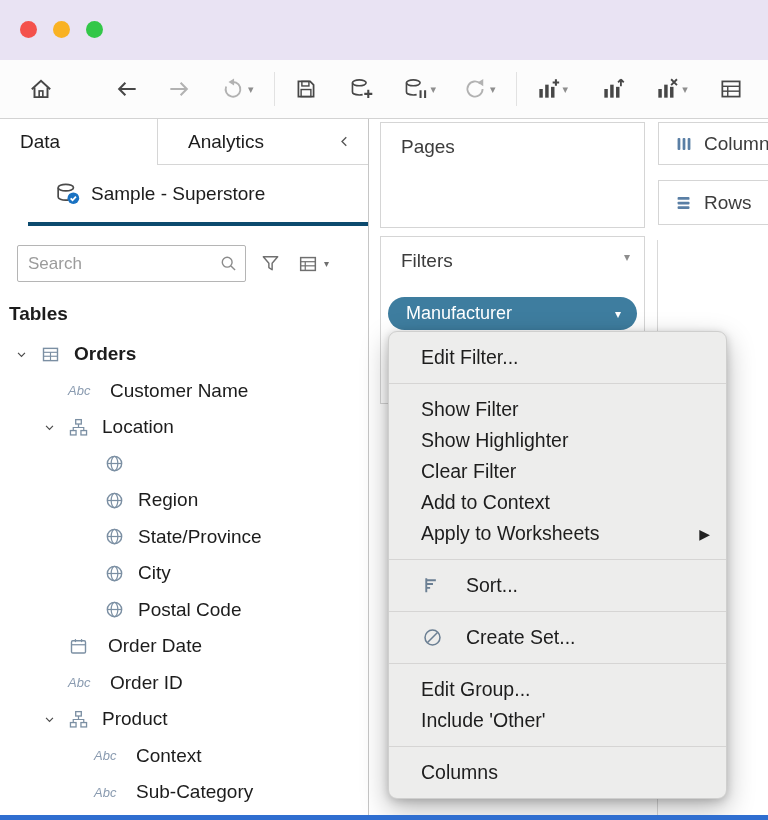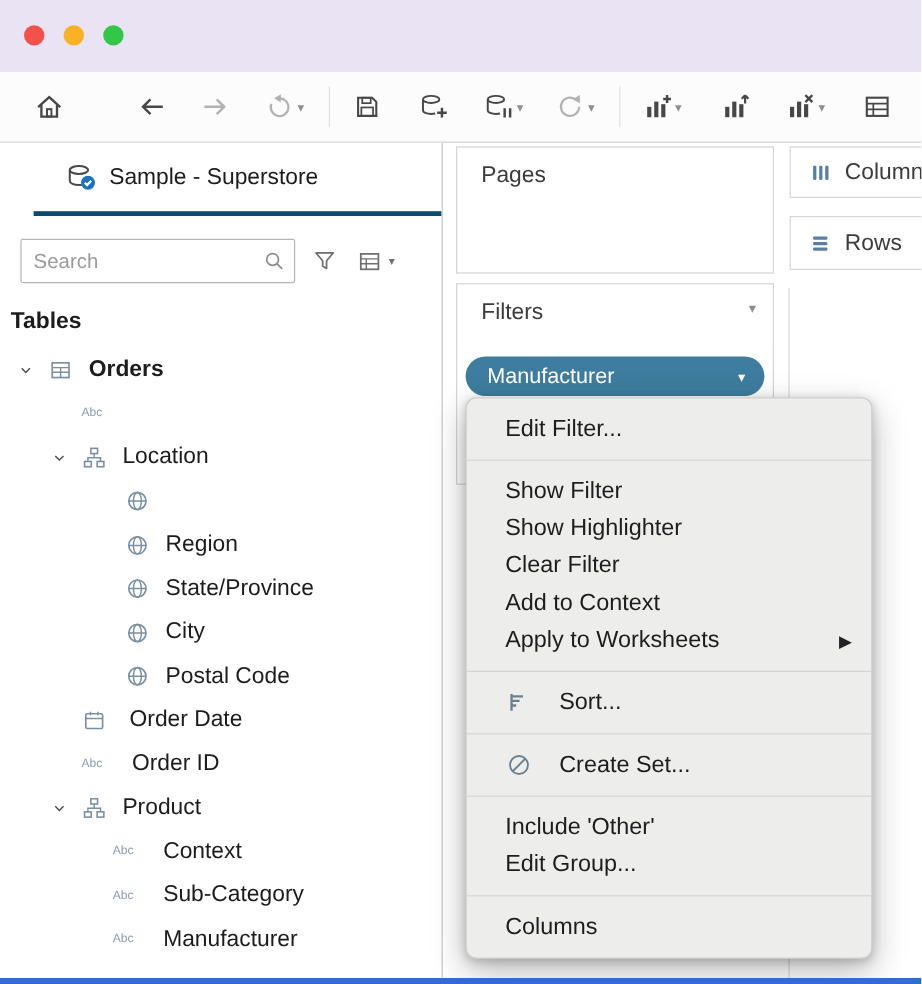--- a/index.html
+++ b/index.html
@@ -42,21 +42,21 @@
   .gridview{display:flex;align-items:center;margin-left:15px;color:#6f6f6f;}
   .gridview svg{width:22px;height:22px;}
   .gridview .car{font-size:10px;margin-left:5px;color:#6f6f6f;}
   .tables{margin:21px 0 0 9px;font-size:19px;font-weight:700;color:#1c1c1c;line-height:22px;}
   .tree{margin-top:11px;}
   .trow{height:36.5px;display:flex;align-items:center;font-size:19px;color:#1c1c1c;}
   .chev{width:26px;display:flex;align-items:center;color:#4a4a4a;}
   .chev svg{width:15px;height:15px;}
   .ticon{width:34px;display:flex;align-items:center;color:#7b8fa3;}
   .ticon svg{width:21px;height:21px;}
-  .abc{width:42px;font-size:10px;color:#8a9bb0;}
+  .abc{width:42px;font-size:13px;color:#8a9bb0;font-style:italic;}
   .lvl0{padding-left:14px;}
   .lvl1{padding-left:42px;}
   .lvl1n{padding-left:68px;}
   .lvl1n .ticon{width:40px;}
   .lvl2g{padding-left:104px;}
   .lvl2a{padding-left:94px;}
   .bold{font-weight:700;}
 
   
   .pages{position:absolute;left:380px;top:122px;width:265px;height:106px;border:1px solid #d5d5d5;background:#fff;box-sizing:border-box;}
@@ -286,20 +286,29 @@
         <span class="car">▾</span>
       </span>
     <span class="tb" style="margin-left:18px">
         <svg>
           <use href="#i-gridview"></use>
         </svg>
       </span>
   </div>
 
   <div class="lpanel">
+    <div class="tabs">
+      <div class="tab tab-data">Data</div>
+      <div class="tab tab-analytics">Analytics</div>
+      <div class="collapse">
+          <svg>
+            <use href="#i-chevleft"></use>
+          </svg>
+        </div>
+    </div>
     <div class="ds">
       <svg>
           <use href="#i-dscheck"></use>
         </svg>
       <span class="dslabel">Sample - Superstore</span>
     </div>
     <div class="searchrow">
       <span class="searchbox">
         <input type="text" placeholder="Search" style="">
         <svg class="sicon">
@@ -327,20 +336,21 @@
           </span>
         <span class="ticon">
             <svg>
               <use href="#i-table"></use>
             </svg>
           </span>
         <span class="bold">Orders</span>
       </div>
       <div class="trow lvl1n">
         <span class="abc">Abc</span>
+        <span>Customer Name</span>
       </div>
       <div class="trow lvl1">
         <span class="chev">
             <svg>
               <use href="#i-chevdown"></use>
             </svg>
           </span>
         <span class="ticon">
             <svg>
               <use href="#i-hier"></use>
@@ -485,22 +495,22 @@
         <span class="micon">
             <svg>
               <use href="#i-noset"></use>
             </svg>
           </span>
         <span>Create Set...</span>
       </div>
     </div>
     <div class="csep"></div>
     <div class="cgroup">
+      <div class="citem">Edit Group...</div>
       <div class="citem">Include 'Other'</div>
-      <div class="citem">Edit Group...</div>
     </div>
     <div class="csep"></div>
     <div class="cgroup">
       <div class="citem">Columns</div>
     </div>
   </div>
 
   <div class="bstrip"></div>
 
 </div>

